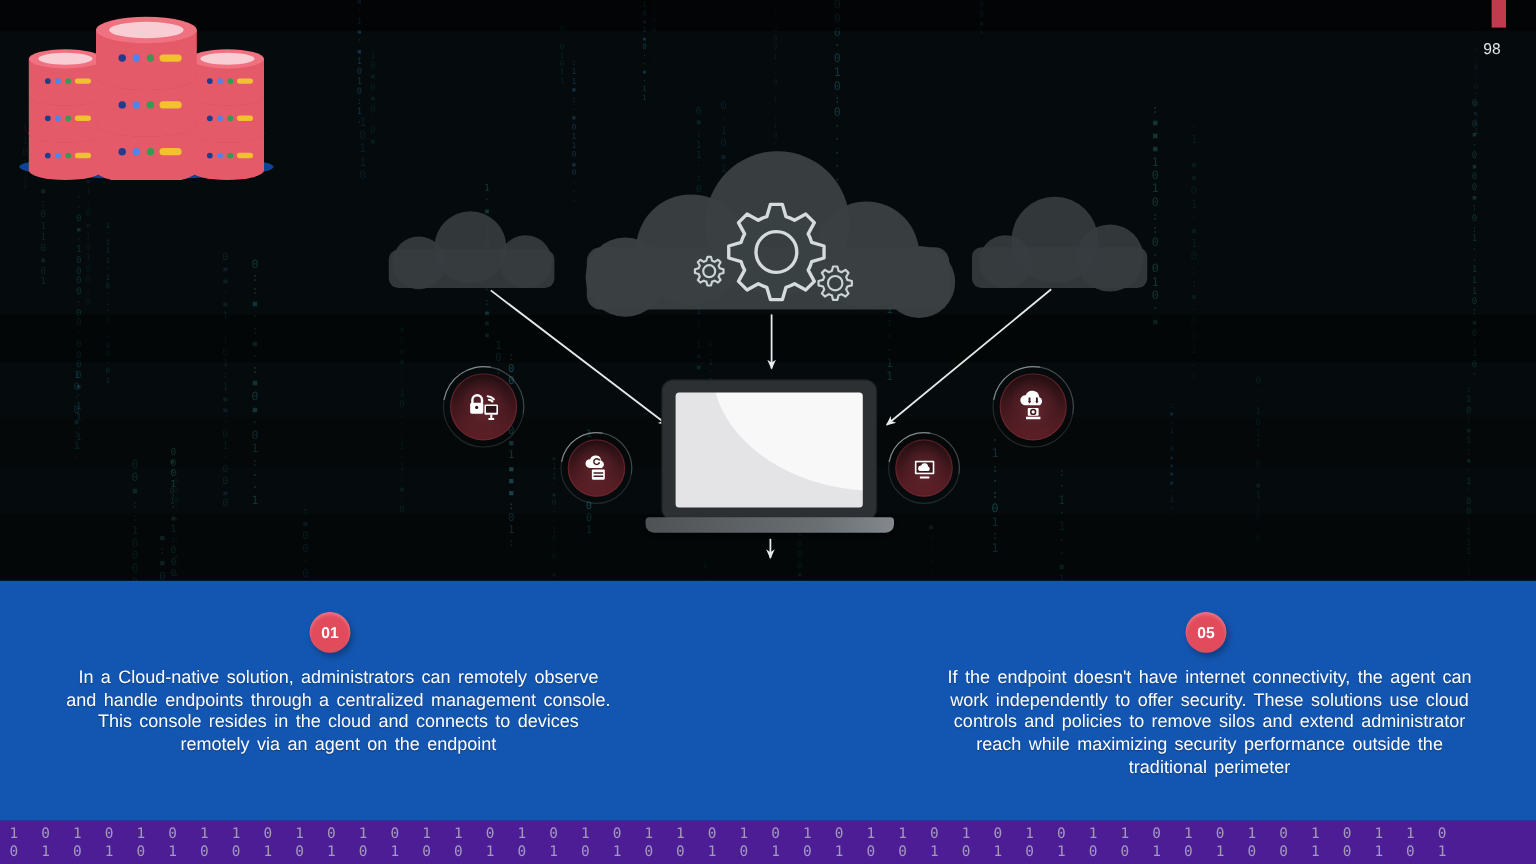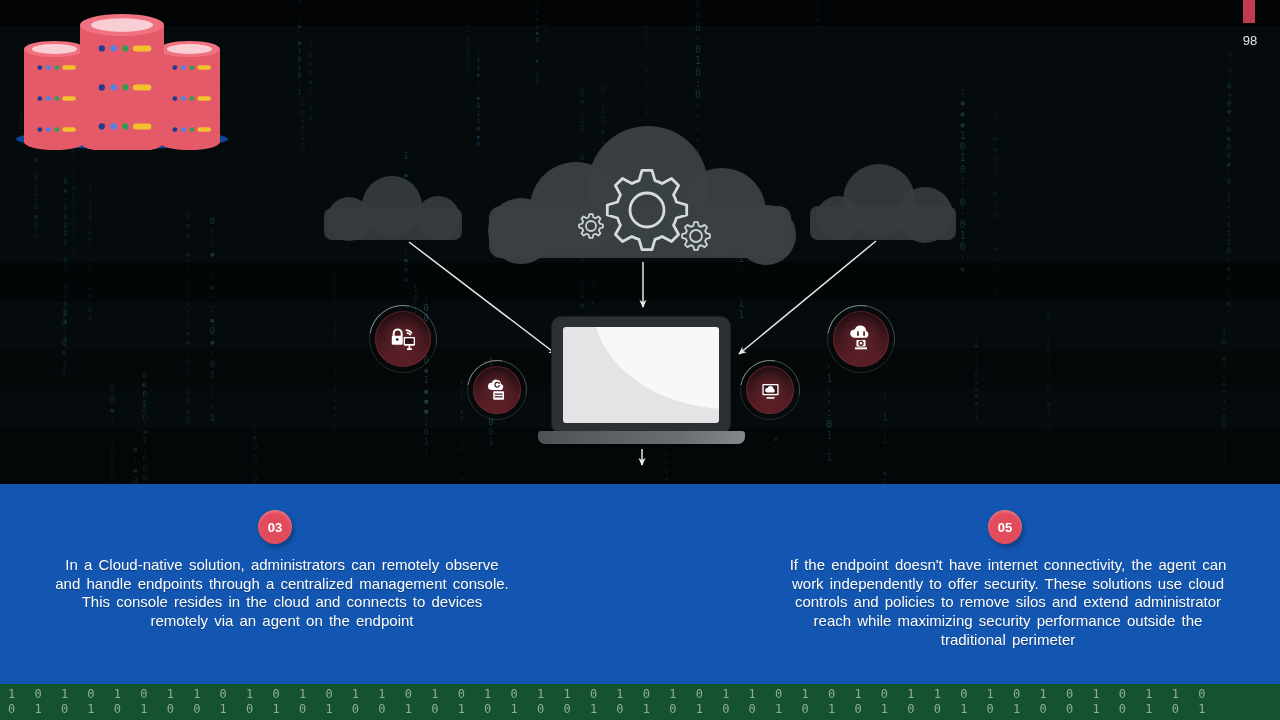--- a/index.html
+++ b/index.html
@@ -10,21 +10,21 @@
   .mcol{position:absolute;white-space:pre;font-family:"DejaVu Sans Mono",monospace;line-height:1.15;}
   .band{position:absolute;left:0;width:100%;z-index:2;}
   .band-top{top:0;height:26px;background:rgba(0,0,0,.55);}
   .band-a{top:262px;height:40px;background:rgba(0,0,0,.42);}
   .band-b{top:348px;height:42px;background:rgba(0,0,0,.20);}
   .band-c{top:428px;height:56px;background:rgba(0,0,0,.36);}
   
   .title{position:absolute;top:42px;left:0;width:100%;text-align:center;z-index:8;
          color:#ffffff;font-size:41px;font-weight:700;letter-spacing:.5px;}
   .accent-bar{position:absolute;left:1243px;top:0;width:12px;height:23px;background:#c23a4e;z-index:8;}
-  .page-num{position:absolute;left:1236px;top:33px;width:28px;text-align:center;z-index:8;
+  .page-num{position:absolute;left:1236px;top:33px;width:28px;z-index:8;
             color:#e3e6e6;font-size:13px;}
   
   .lay{position:absolute;left:0;top:0;z-index:4;}
   .arrows{z-index:5;}
   
   .laptop-frame{position:absolute;left:552px;top:317px;width:178px;height:116px;z-index:6;
       background:#2c3032;border-radius:9px;box-shadow:0 0 0 1px #1c1f20;}
   .laptop-screen{position:absolute;left:11px;top:10px;width:156px;height:96px;border-radius:3px;
       background:radial-gradient(140% 170% at 108% -22%, #f8f8f9 0 63%, #e4e4e7 63.5% 100%);}
   .laptop-base{position:absolute;left:538px;top:431px;width:207px;height:13px;z-index:6;
@@ -40,21 +40,21 @@
   .ic-lg{width:56px;height:56px;} .ic-sm{width:48px;height:48px;}
   
   .panel{position:absolute;left:0;top:484px;width:1280px;height:200px;background:#1356b1;z-index:3;}
   .badge{position:absolute;top:510px;width:34px;height:34px;border-radius:50%;z-index:5;background:#e24b5c;
       color:#fff;font-size:13px;font-weight:700;display:flex;align-items:center;justify-content:center;
       box-shadow:2px 3px 5px rgba(0,0,0,.28), inset 0 2px 3px rgba(255,255,255,.25);}
   .badge-1{left:258px;} .badge-2{left:988px;}
   .ptext{position:absolute;top:556px;z-index:5;color:#fff;font-size:15px;line-height:18.7px;
       text-align:center;word-spacing:2px;text-shadow:0 1px 1px rgba(0,0,0,.35);}
   .ptext-1{left:52px;width:460px;} .ptext-2{left:782px;width:452px;}
-  .strip{position:absolute;left:0;top:684px;width:1280px;height:36px;background:#14532d;z-index:3;overflow:hidden;}
+  .strip{position:absolute;left:0;top:684px;width:1280px;height:36px;background:#4c1d95;z-index:3;overflow:hidden;}
   .brow{position:absolute;left:8px;width:1400px;white-space:nowrap;overflow:hidden;
       font-family:"DejaVu Sans Mono",monospace;font-size:12px;letter-spacing:6px;color:rgba(195,202,202,.72);}
   .brow-1{top:3px;} .brow-2{top:18px;}
 </style>
 </head>
 <body>
 
 <div id="slide">
 
   <div id="matrix">
@@ -1026,21 +1026,21 @@
         <circle cx="633.6" cy="547.4" r="3.1" fill="#4d86e8"></circle>
         <circle cx="645.36" cy="547.4" r="3.1" fill="#2f9e52"></circle>
         <rect x="652.92" y="544.4" width="18.48" height="6" rx="3" fill="#f2c12e"></rect>
         <circle cx="621.84" cy="586.4" r="3.1" fill="#1e3d8f"></circle>
         <circle cx="633.6" cy="586.4" r="3.1" fill="#4d86e8"></circle>
         <circle cx="645.36" cy="586.4" r="3.1" fill="#2f9e52"></circle>
         <rect x="652.92" y="583.4" width="18.48" height="6" rx="3" fill="#f2c12e"></rect>
       </g>
   </svg>
 
-  <div class="badge badge-1">03</div>
+  <div class="badge badge-1">01</div>
   <div class="badge badge-2">05</div>
   <div class="ptext ptext-1">In a Cloud-native solution, administrators can remotely observe and handle endpoints through a centralized management console. This console resides in the cloud and connects to devices remotely via an agent on the endpoint</div>
   <div class="ptext ptext-2">If the endpoint doesn't have internet connectivity, the agent can work independently to offer security. These solutions use cloud controls and policies to remove silos and extend administrator reach while maximizing security performance outside the traditional perimeter</div>
 
   <div class="strip">
     <div class="brow brow-1">1 0 1 0 1 0 1 1 0 1 0 1 0 1 1 0 1 0 1 0 1 1 0 1 0 1 0 1 1 0 1 0 1 0 1 1 0 1 0 1 0 1 0 1 1 0</div>
     <div class="brow brow-2">0 1 0 1 0 1 0 0 1 0 1 0 1 0 0 1 0 1 0 1 0 0 1 0 1 0 1 0 0 1 0 1 0 1 0 0 1 0 1 0 0 1 0 1 0 1</div>
   </div>
 
 </div>

